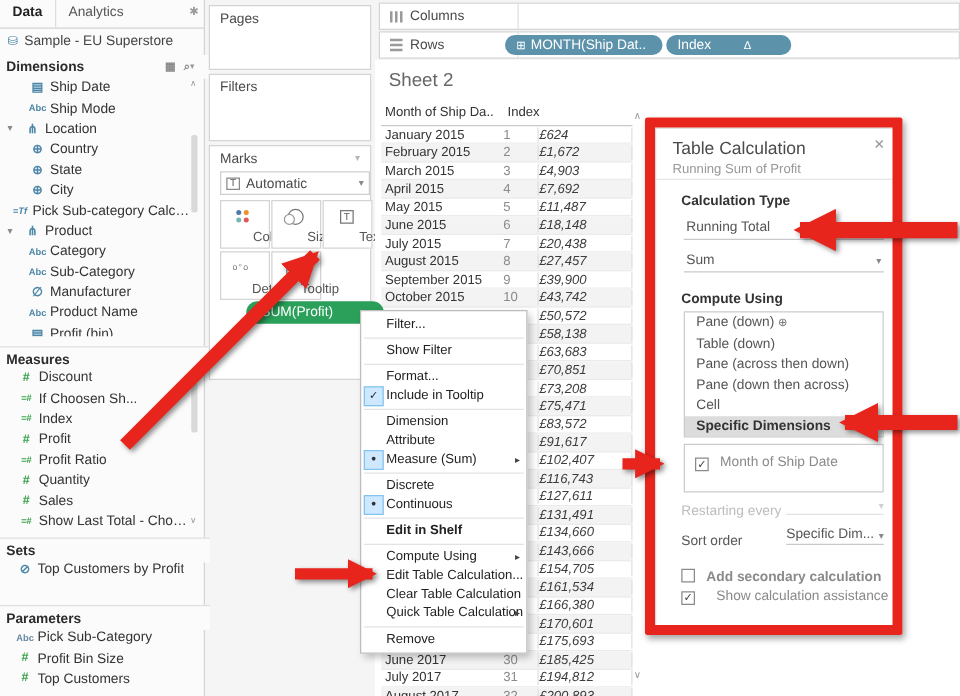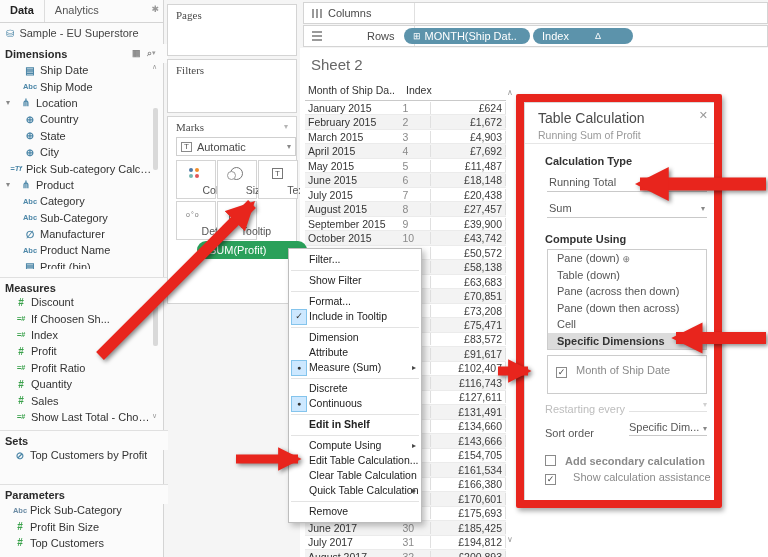--- a/index.html
+++ b/index.html
@@ -30,21 +30,21 @@
   .ic.sm{font-size:7.5px;font-weight:bold;}
   .ic.xs{font-size:7.5px;font-style:italic;}
   .flabel{overflow:hidden;text-overflow:ellipsis;}
   #meas-list .fieldrow{padding-left:9px;}
   #sets-list .fieldrow,#params-list .fieldrow{padding-left:8px;}
   .vscroll{position:absolute;width:5px;background:#d9d9d9;border-radius:2px;}
   .scrgl{position:absolute;color:#999;font-size:7px;}
 
   
   .card{position:absolute;background:#fff;border:1px solid #d4d4d4;color:#4a4a4a;}
-  .cardlabel{padding:4px 0 0 8px;color:#4a4a4a;font-family:Liberation Serif, serif;}
+  .cardlabel{padding:4px 0 0 8px;color:#4a4a4a;}
   .marksarrow{position:absolute;right:8px;top:5px;color:#b5b5b5;font-size:8px;}
   .autodrop{position:absolute;left:8px;top:20px;width:118px;height:17px;border:1px solid #cfcfcf;
             background:#fff;display:flex;align-items:center;}
   .tbox{display:inline-block;border:1px solid #8a8a8a;color:#555;font-size:8px;line-height:8px;
         padding:0 2px;margin:0 5px 0 4px;}
   .autodrop .dd{margin-left:auto;margin-right:4px;color:#888;font-size:8px;}
   .mbtn{position:absolute;width:38px;height:37px;border:1px solid #d4d4d4;background:#fff;
         text-align:center;color:#555;font-size:10.5px;}
   .mbtn .blab{position:absolute;bottom:2px;width:100%;text-align:center;}
   .dots4{position:absolute;left:12px;top:7px;width:12px;height:12px;display:grid;
@@ -77,22 +77,22 @@
   .sheet{position:absolute;left:300px;top:48px;width:468px;height:509px;background:#fff;}
   .sheettitle{position:absolute;left:11px;top:8px;font-size:15px;color:#676767;}
   .thead{position:absolute;left:5px;top:36px;width:201px;display:flex;color:#333;font-size:10.5px;}
   .thead .h1{width:98px;padding-left:3px;}
   .thead .h2{width:100px;}
   .trows{position:absolute;left:5px;top:52px;width:201px;border-top:1px solid #c9c9c9;}
   .trow{display:flex;height:13.49px;align-items:center;font-size:10.5px;border-bottom:1px solid #ebebeb;}
   .trow:nth-child(even){background:#f3f3f3;}
   .trow .m{width:95px;padding-left:3px;color:#333;white-space:nowrap;overflow:hidden;}
   .trow .i{width:28px;color:#8a8a8a;}
-  .trow .v{width:71px;text-align:right;color:#3c3c3c;border-left:1px solid #e0e0e0;
-           border-right:1px solid #e0e0e0;padding-right:3px;}
+  .trow .v{width:71px;color:#3c3c3c;border-left:1px solid #e0e0e0;
+           border-right:1px solid #e0e0e0;padding-right:3px;font-style:italic;}
 
   
   .ctxmenu{position:absolute;left:288px;top:248px;width:132px;background:#fff;
            border:1px solid #bdbdbd;box-shadow:3px 3px 6px rgba(0,0,0,.25);z-index:20;
            padding:3px 0;font-size:10.5px;color:#222;}
   .mi{position:relative;height:15px;line-height:15px;padding-left:20px;white-space:nowrap;}
   .mi.bold{font-weight:bold;}
   .gut{position:absolute;left:2px;top:0px;width:14px;height:14px;background:#cde8ff;
        border:1px solid #84c4ec;text-align:center;font-size:9px;line-height:13px;color:#333;}
   .gut.dot{font-size:7px;}
@@ -327,21 +327,21 @@
 
   <div class="shelf" style="top:2px;">
     <span class="bars">
         <i></i>
         <i></i>
         <i></i>
       </span>
     <span>Columns</span>
     <span class="shelfdiv"></span>
   </div>
-  <div class="shelf" style="top:25px;gap:39px;">
+  <div class="shelf" style="top:25px;">
     <span class="lines">
         <i></i>
         <i></i>
         <i></i>
       </span>
     <span>Rows</span>
     <span class="shelfdiv"></span>
     <span class="rpill" style="left:100px;width:108px;">
       <span class="pre">⊞</span>
       <span>MONTH(Ship Dat..</span>

